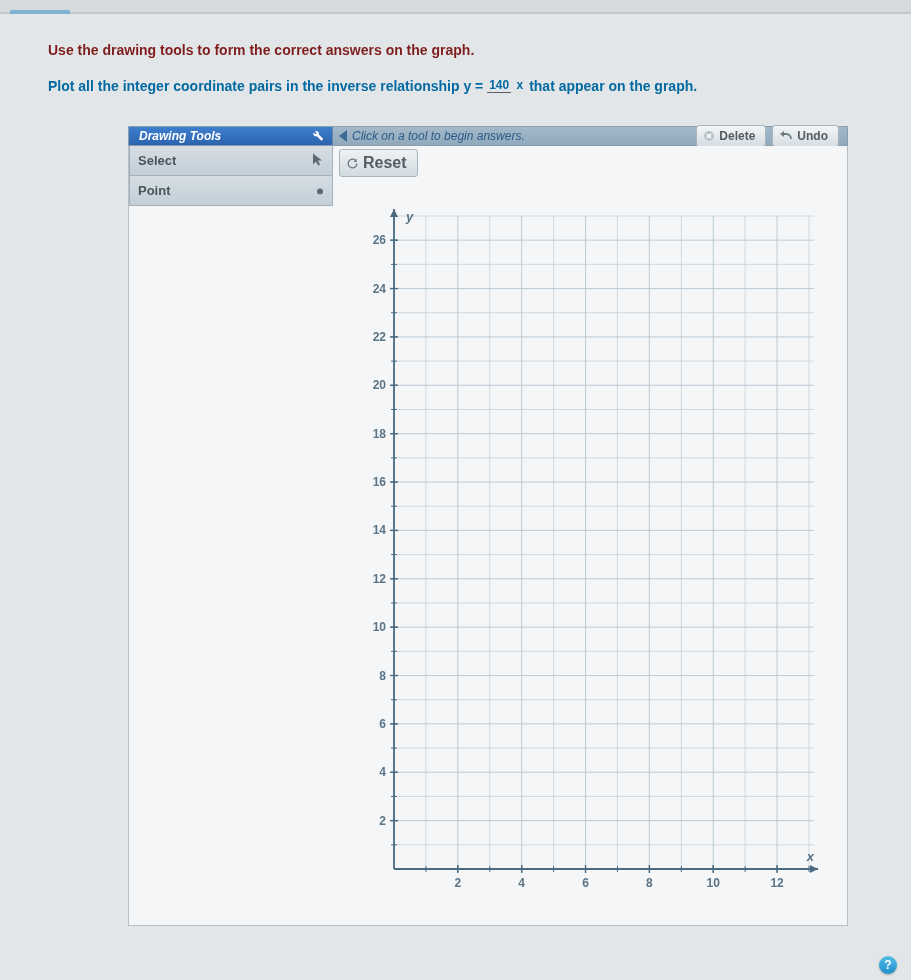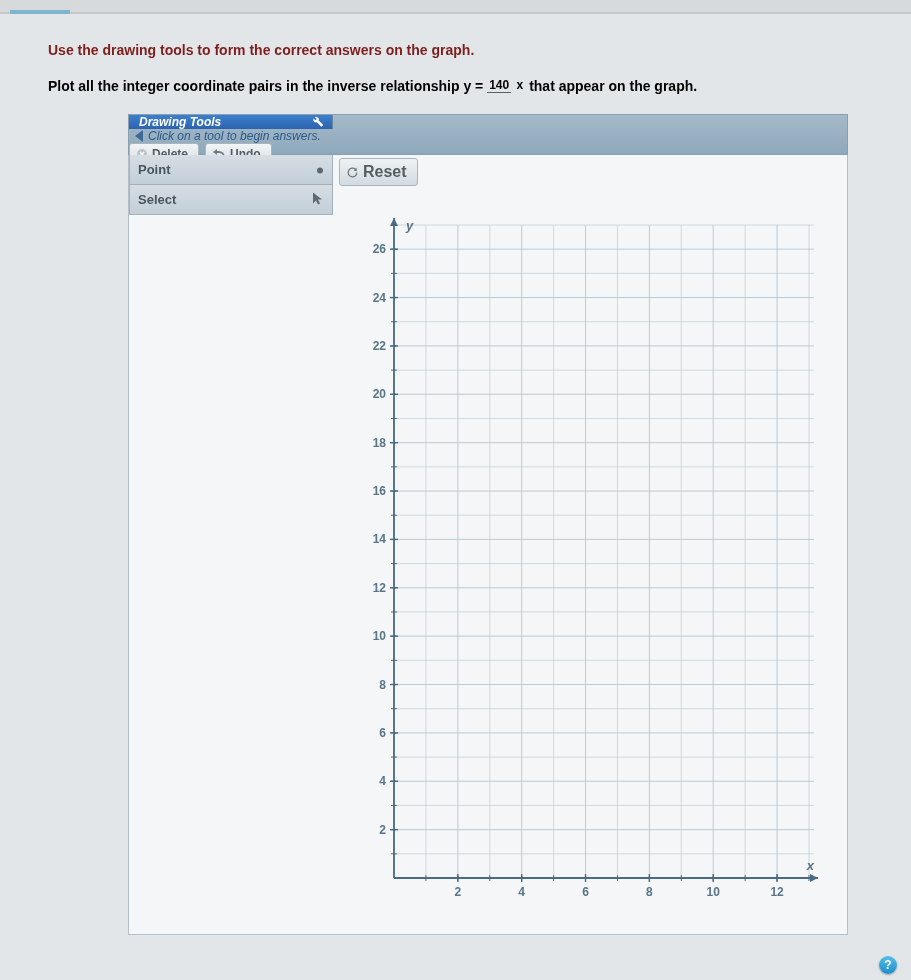--- a/index.html
+++ b/index.html
@@ -28,47 +28,46 @@
   .content {
     padding: 28px 10px 10px 48px;
   }
   .instr {
     color: #7f1d1d;
     font-size: 14px;
     font-weight: bold;
     margin-bottom: 20px;
   }
   .question {
-    color: #000000;
+    color: #0369a1;
     font-size: 14px;
     font-weight: bold;
-    margin-bottom: 20px;
+    margin-bottom: 32px;
   }
   .frac {
     display: inline-block;
     vertical-align: middle;
     text-align: center;
     line-height: 1;
     font-size: 12px;
     position: relative;
     top: -2px;
   }
   .frac .n { border-bottom: 1.5px solid #5b6064; padding: 0 2px; }
   .frac .d { padding: 0 2px; }
   .panel {
     margin-left: 80px;
     width: 720px;
   }
   .pheader {
     display: flex;
-    height: 41px;
+    height: 20px;
     background: linear-gradient(#a4b9c9, #8fa9bc);
     border: 1px solid #8a9fad;
     font-size: 12px;
-    flex-direction: column;
   }
   .dt-title {
     width: 204px;
     background: linear-gradient(#3d7fce, #2c63ae);
     color: #fff;
     font-weight: bold;
     font-style: italic;
     display: flex;
     align-items: center;
     padding-left: 10px;
@@ -228,32 +227,32 @@
               <path fill="#6d7a82" d="M5 1 1 4l4 3z"></path>
             </svg>
           <span>Undo</span>
         </div>
       </div>
     </div>
 
     <div class="pbody">
       <div class="tool-rows">
         <div class="trow">
+          <span>Select</span>
+          <span class="ricon">
+            <svg width="12" height="14" viewBox="0 0 12 14">
+                <path fill="#5b6a74" d="M1 1l0 11 3-3 2 4 2-1-2-4 4 0z"></path>
+              </svg>
+          </span>
+        </div>
+        <div class="trow">
           <span>Point</span>
           <span class="ricon">
             <svg width="8" height="8" viewBox="0 0 8 8">
                 <circle cx="4" cy="4" r="3" fill="#5b6a74"></circle>
-              </svg>
-          </span>
-        </div>
-        <div class="trow">
-          <span>Select</span>
-          <span class="ricon">
-            <svg width="12" height="14" viewBox="0 0 12 14">
-                <path fill="#5b6a74" d="M1 1l0 11 3-3 2 4 2-1-2-4 4 0z"></path>
               </svg>
           </span>
         </div>
       </div>
 
       <div class="reset-btn">
         <svg width="13" height="13" viewBox="0 0 24 24">
             <path fill="none" stroke="#6d7a82" stroke-width="2.4" d="M20 12a8 8 0 1 1-2.3-5.6"></path>
             <path fill="#6d7a82" d="M20 3v6h-6z"></path>
           </svg>

